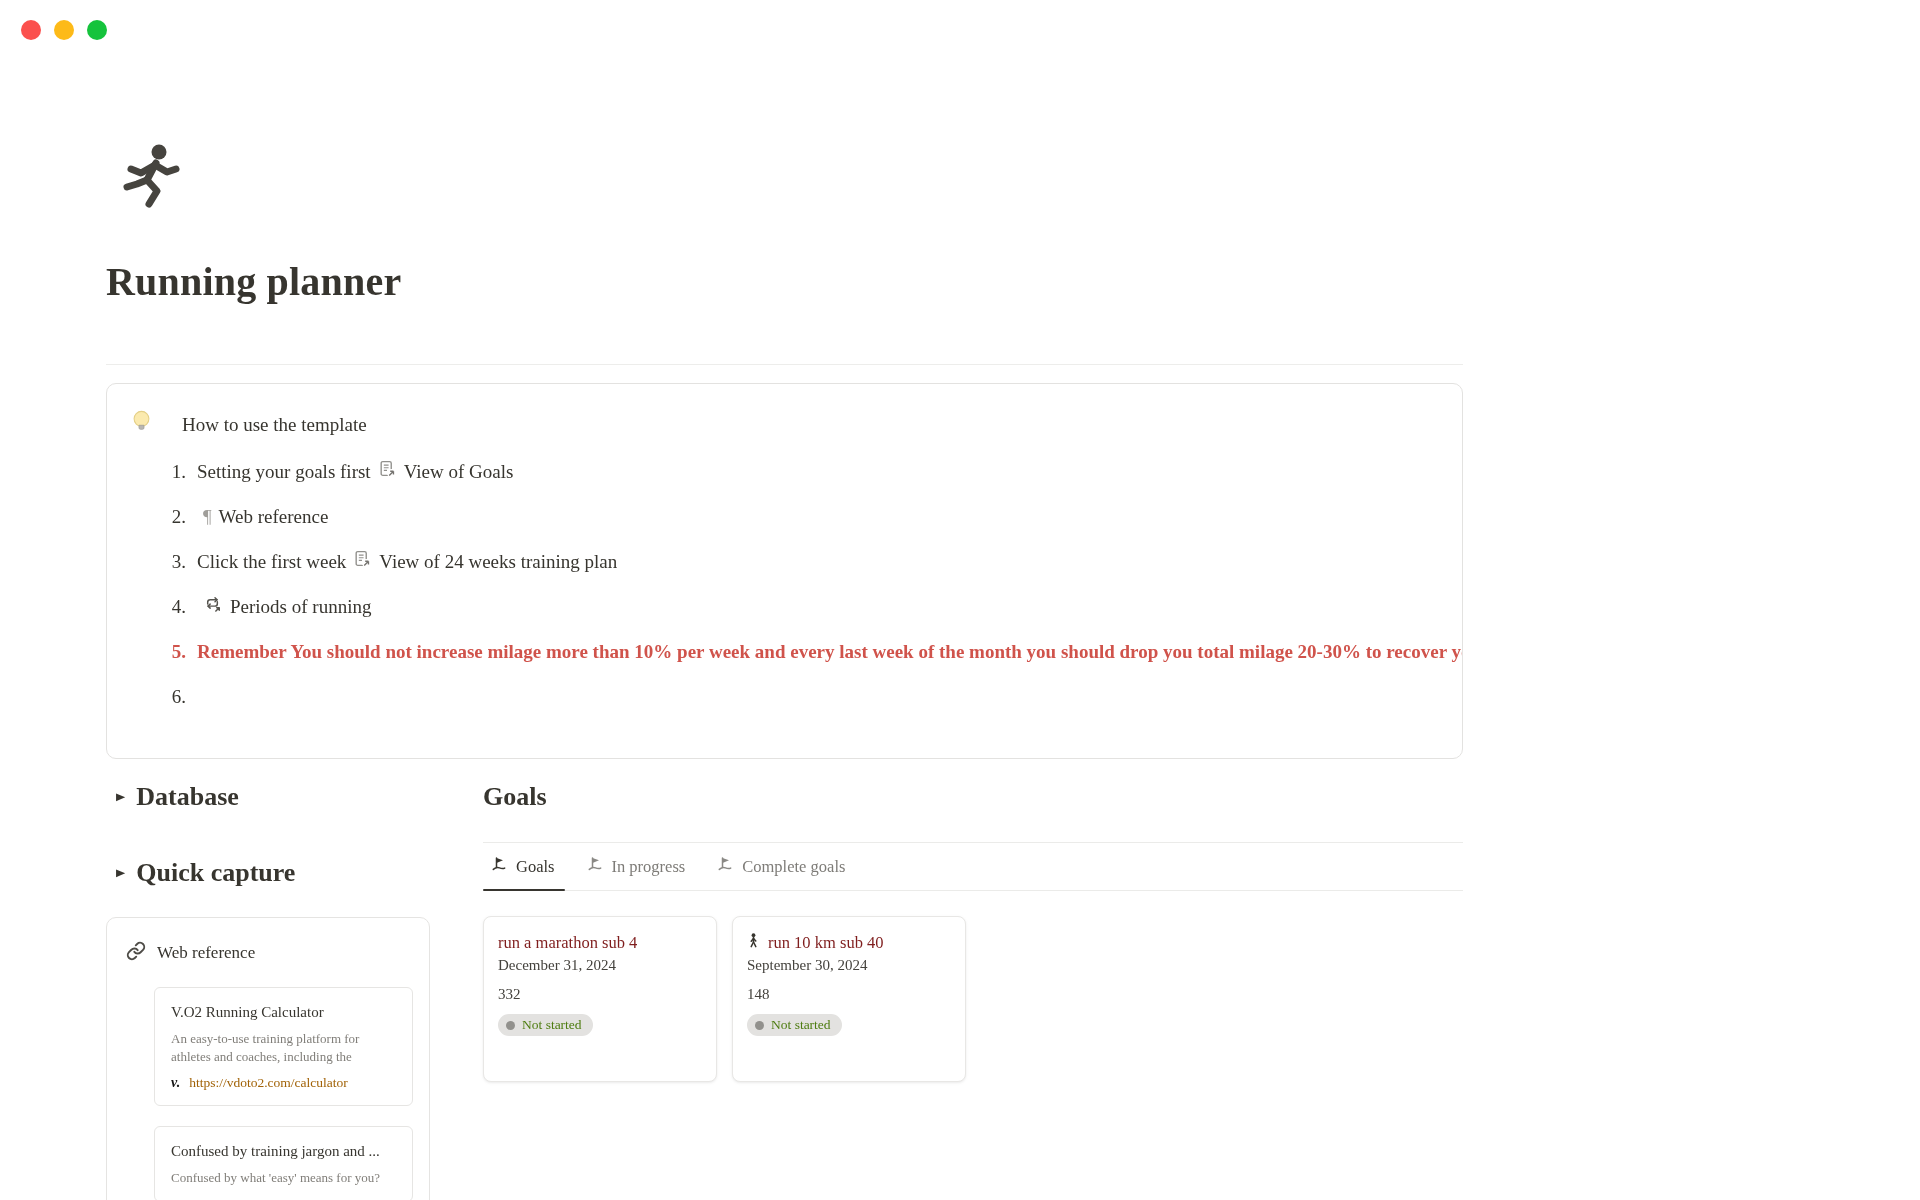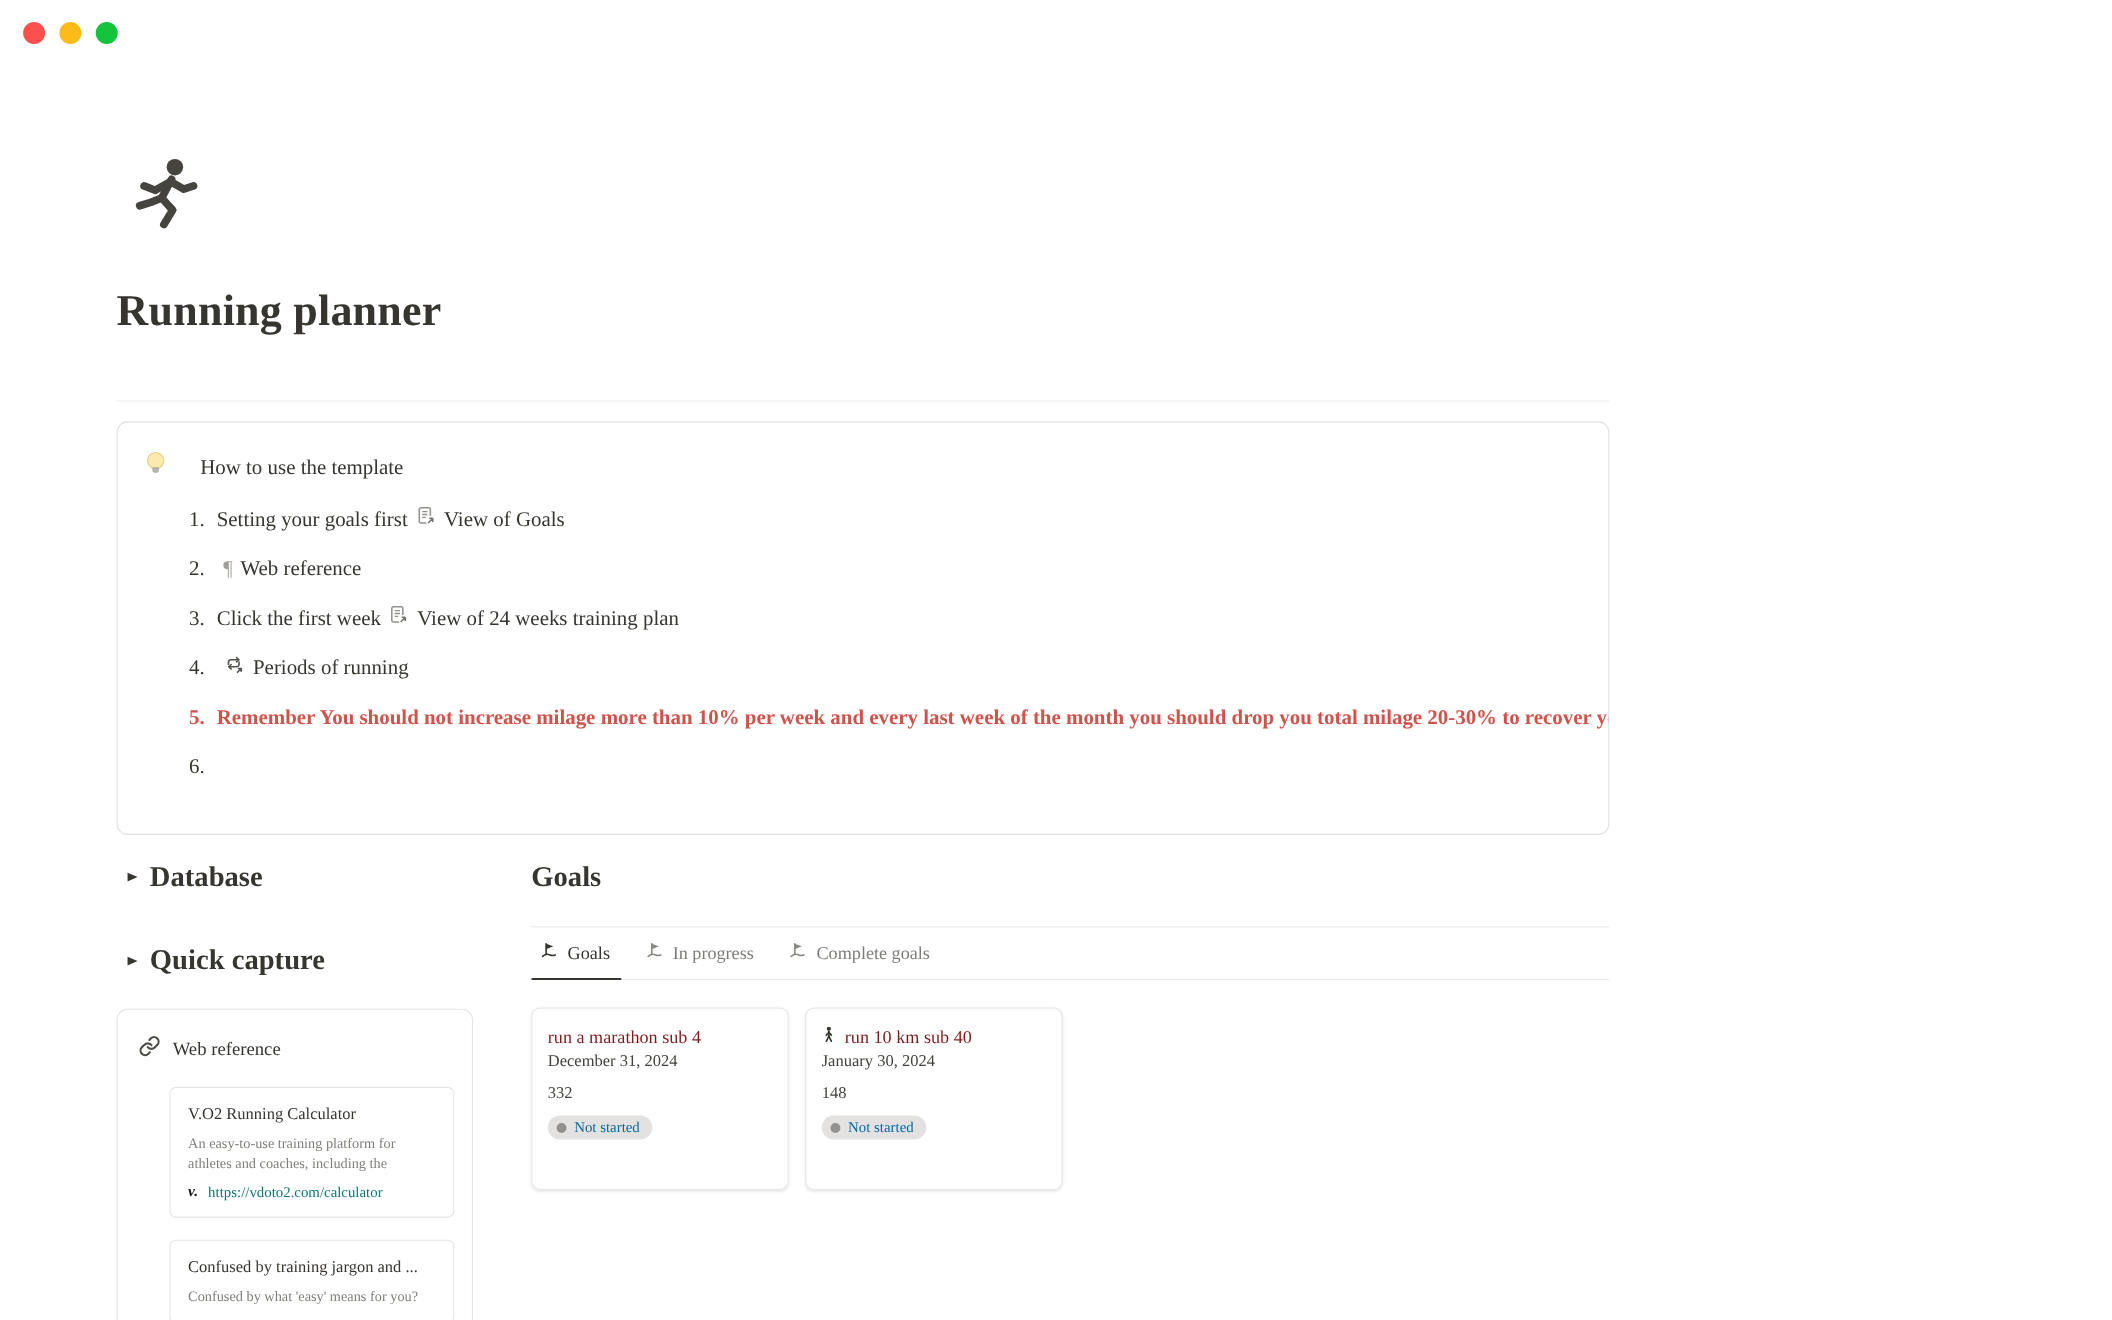--- a/index.html
+++ b/index.html
@@ -66,21 +66,21 @@
   .bookmark {
     border:1px solid #e6e5e3; border-radius:6px; background:#fff;
     padding:13px 15px 14px 16px; margin-top:20px; cursor:pointer;
   }
   .bookmark:first-child { margin-top:22px; }
   .bm-title { font-size:15px; line-height:22px; color:#37352f;
     white-space:nowrap; overflow:hidden; }
   .bm-desc { margin-top:7px; font-size:13px; line-height:18px; color:#807e79; }
   .bm-url { margin-top:9px; display:flex; align-items:center; gap:9px; }
   .bm-fav { font-weight:700; font-style:italic; font-size:14px; color:#171717; }
-  .bm-link { font-size:13.5px; color:#0f766e; }
+  .bm-link { font-size:13.5px; color:#a16207; }
 
   
   .right-col { position:absolute; left:483px; top:780px; width:980px; }
   .goals-heading { font-size:26px; font-weight:700; line-height:34px; }
   .goals-divider { margin-top:28px; height:1px; background:#ebebe9; }
   .tabs { display:flex; gap:14px; border-bottom:1px solid #ebebe9; }
   .tab {
     position:relative; display:flex; align-items:center; gap:9px;
     padding:13px 10px 13px 8px; font-size:16.5px; color:#7e7c78; cursor:pointer;
   }
@@ -95,21 +95,21 @@
     border:1px solid #e8e7e5; border-radius:8px;
     box-shadow:0 1px 2px rgba(15,15,15,0.05), 0 1px 4px rgba(15,15,15,0.04);
     padding:15px 14px; cursor:pointer;
   }
   .gcard-title { display:flex; align-items:center; gap:8px; font-size:16.5px; line-height:21px; color:#7f1d1d;text-align:center; }
   .gcard-date { margin-top:4px; font-size:15px; color:#44423d; }
   .gcard-num  { margin-top:12px; font-size:15px; color:#44423d; }
   .badge {
     margin-top:11px; display:inline-flex; align-items:center; gap:7px;
     background:#e3e2e0; border-radius:12px; padding:3px 11px 3px 8px;
-    font-size:13.5px; color:#0369a1;
+    font-size:13.5px; color:#4d7c0f;
   }
   .badge .dot { width:9px; height:9px; border-radius:50%; background:#92918d; }
 </style>
 </head>
 <body>
 
 <div class="traffic">
   <div class="tl red"></div>
   <div class="tl yellow"></div>
   <div class="tl green"></div>
@@ -296,21 +296,21 @@
               <path d="M6.5 4.6 V9"></path>
               <path d="M6.5 9 L4.2 13.6"></path>
               <path d="M6.5 9 L8.8 13.6"></path>
               <path d="M6.5 5.4 L4.2 8.2"></path>
               <path d="M6.5 5.4 L8.8 8"></path>
             </g>
           </svg>
         </span>
         <span>run 10 km sub 40</span>
       </div>
-      <div class="gcard-date">January 30, 2024</div>
+      <div class="gcard-date">September 30, 2024</div>
       <div class="gcard-num">148</div>
       <div class="badge">
         <span class="dot"></span>
         <span>Not started</span>
       </div>
     </div>
   </div>
 </div>
 
 </body></html>

